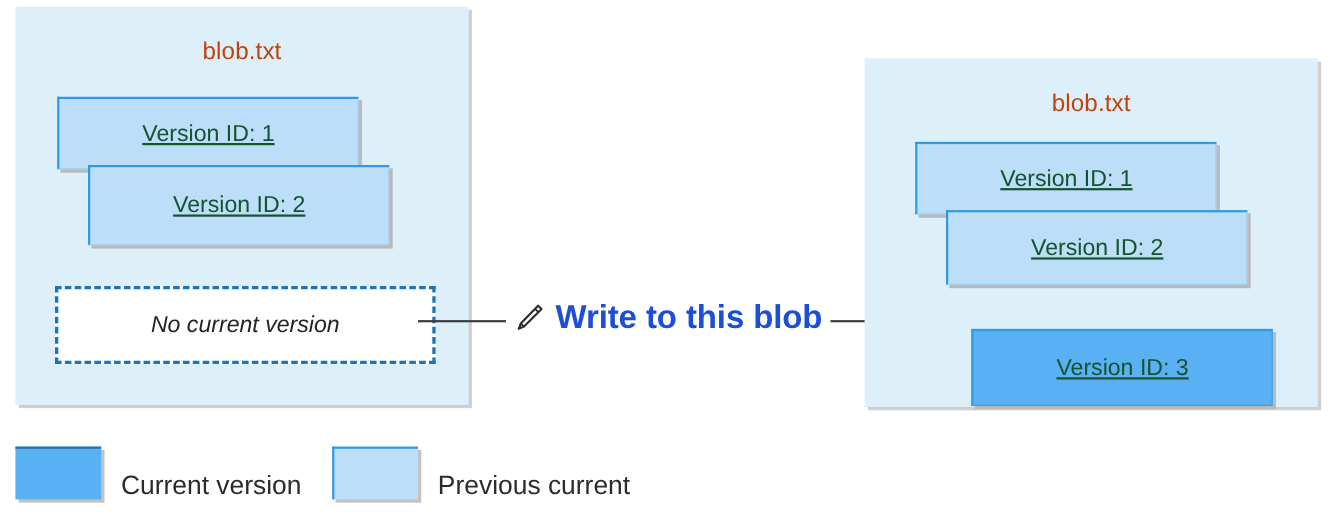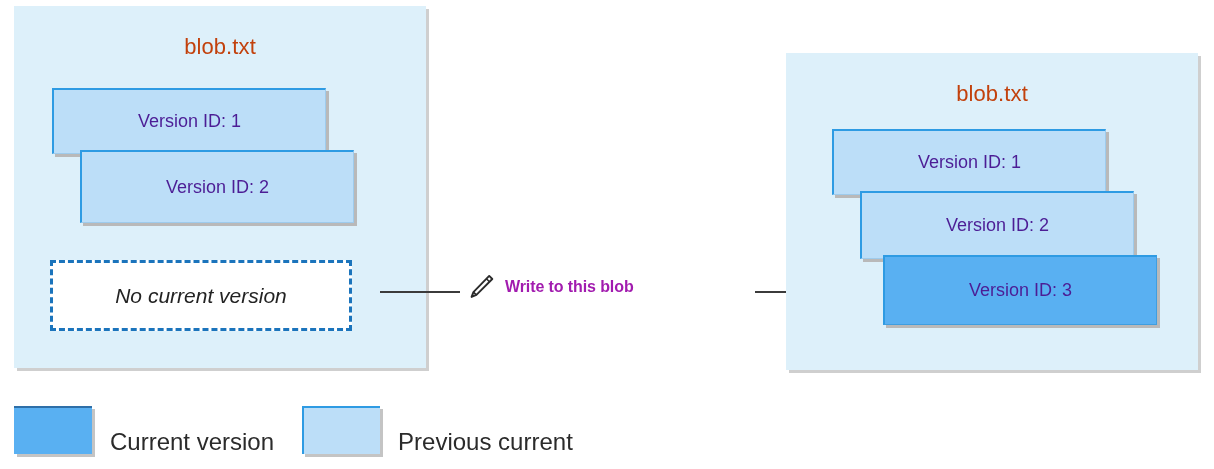--- a/index.html
+++ b/index.html
@@ -43,54 +43,56 @@
   #panel-before .panel-title { top: 28px; }
   #panel-after  .panel-title { top: 28px; }
 
   
   .version-card {
     position: absolute;
     box-sizing: border-box;
     display: flex;
     align-items: center;
     justify-content: center;
-    font-size: 18px;
-    color: #4c1d95;
+    font-size: 21px;
+    color: #14532d;
     box-shadow: 3px 3px 0 0 #b9b9b9;
+    text-decoration: underline;
   }
   .version-card.previous {
     background: #BCDEF8;
     border-top: 2px solid #2E9BE3;
     border-left: 2px solid #2E9BE3;
     border-right: 1px solid #9ecbec;
     border-bottom: 1px solid #9ecbec;
   }
   .version-card.current {
     background: #59B0F2;
     border-top: 2px solid #2E9BE3;
     border-left: 2px solid #2E9BE3;
     border-right: 1px solid #3f9ee0;
     border-bottom: 1px solid #3f9ee0;
+    margin-top: 44px;
   }
 
   
   #b-card-1 { left: 38px; top: 82px;  width: 274px; height: 66px; }
   #b-card-2 { left: 66px; top: 144px; width: 274px; height: 73px; }
 
   
   #a-card-1 { left: 46px; top: 76px;  width: 274px; height: 66px; }
   #a-card-2 { left: 74px; top: 138px; width: 274px; height: 68px; }
   #a-card-3 { left: 97px; top: 202px; width: 274px; height: 70px; }
 
   
   #no-current-version {
     position: absolute;
     left: 36px;
     top: 254px;
-    width: 302px;
+    width: 346px;
     height: 71px;
     box-sizing: border-box;
     background: #ffffff;
     border: 3px dashed #1B74BC;
     display: flex;
     align-items: center;
     justify-content: center;
     font-style: italic;
     font-size: 21px;
     color: #232323;
@@ -104,23 +106,23 @@
     display: flex;
     align-items: center;
     gap: 9px;
   }
   #pencil-icon {
     width: 30px;
     height: 30px;
     display: block;
   }
   #write-label {
-    font-size: 16px;
+    font-size: 30px;
     font-weight: bold;
-    color: #a21caf;
+    color: #1d4ed8;
     white-space: nowrap;
     letter-spacing: -0.1px;
   }
 
   
   .connector {
     position: absolute;
     height: 2px;
     background: #3b3b3b;
   }

